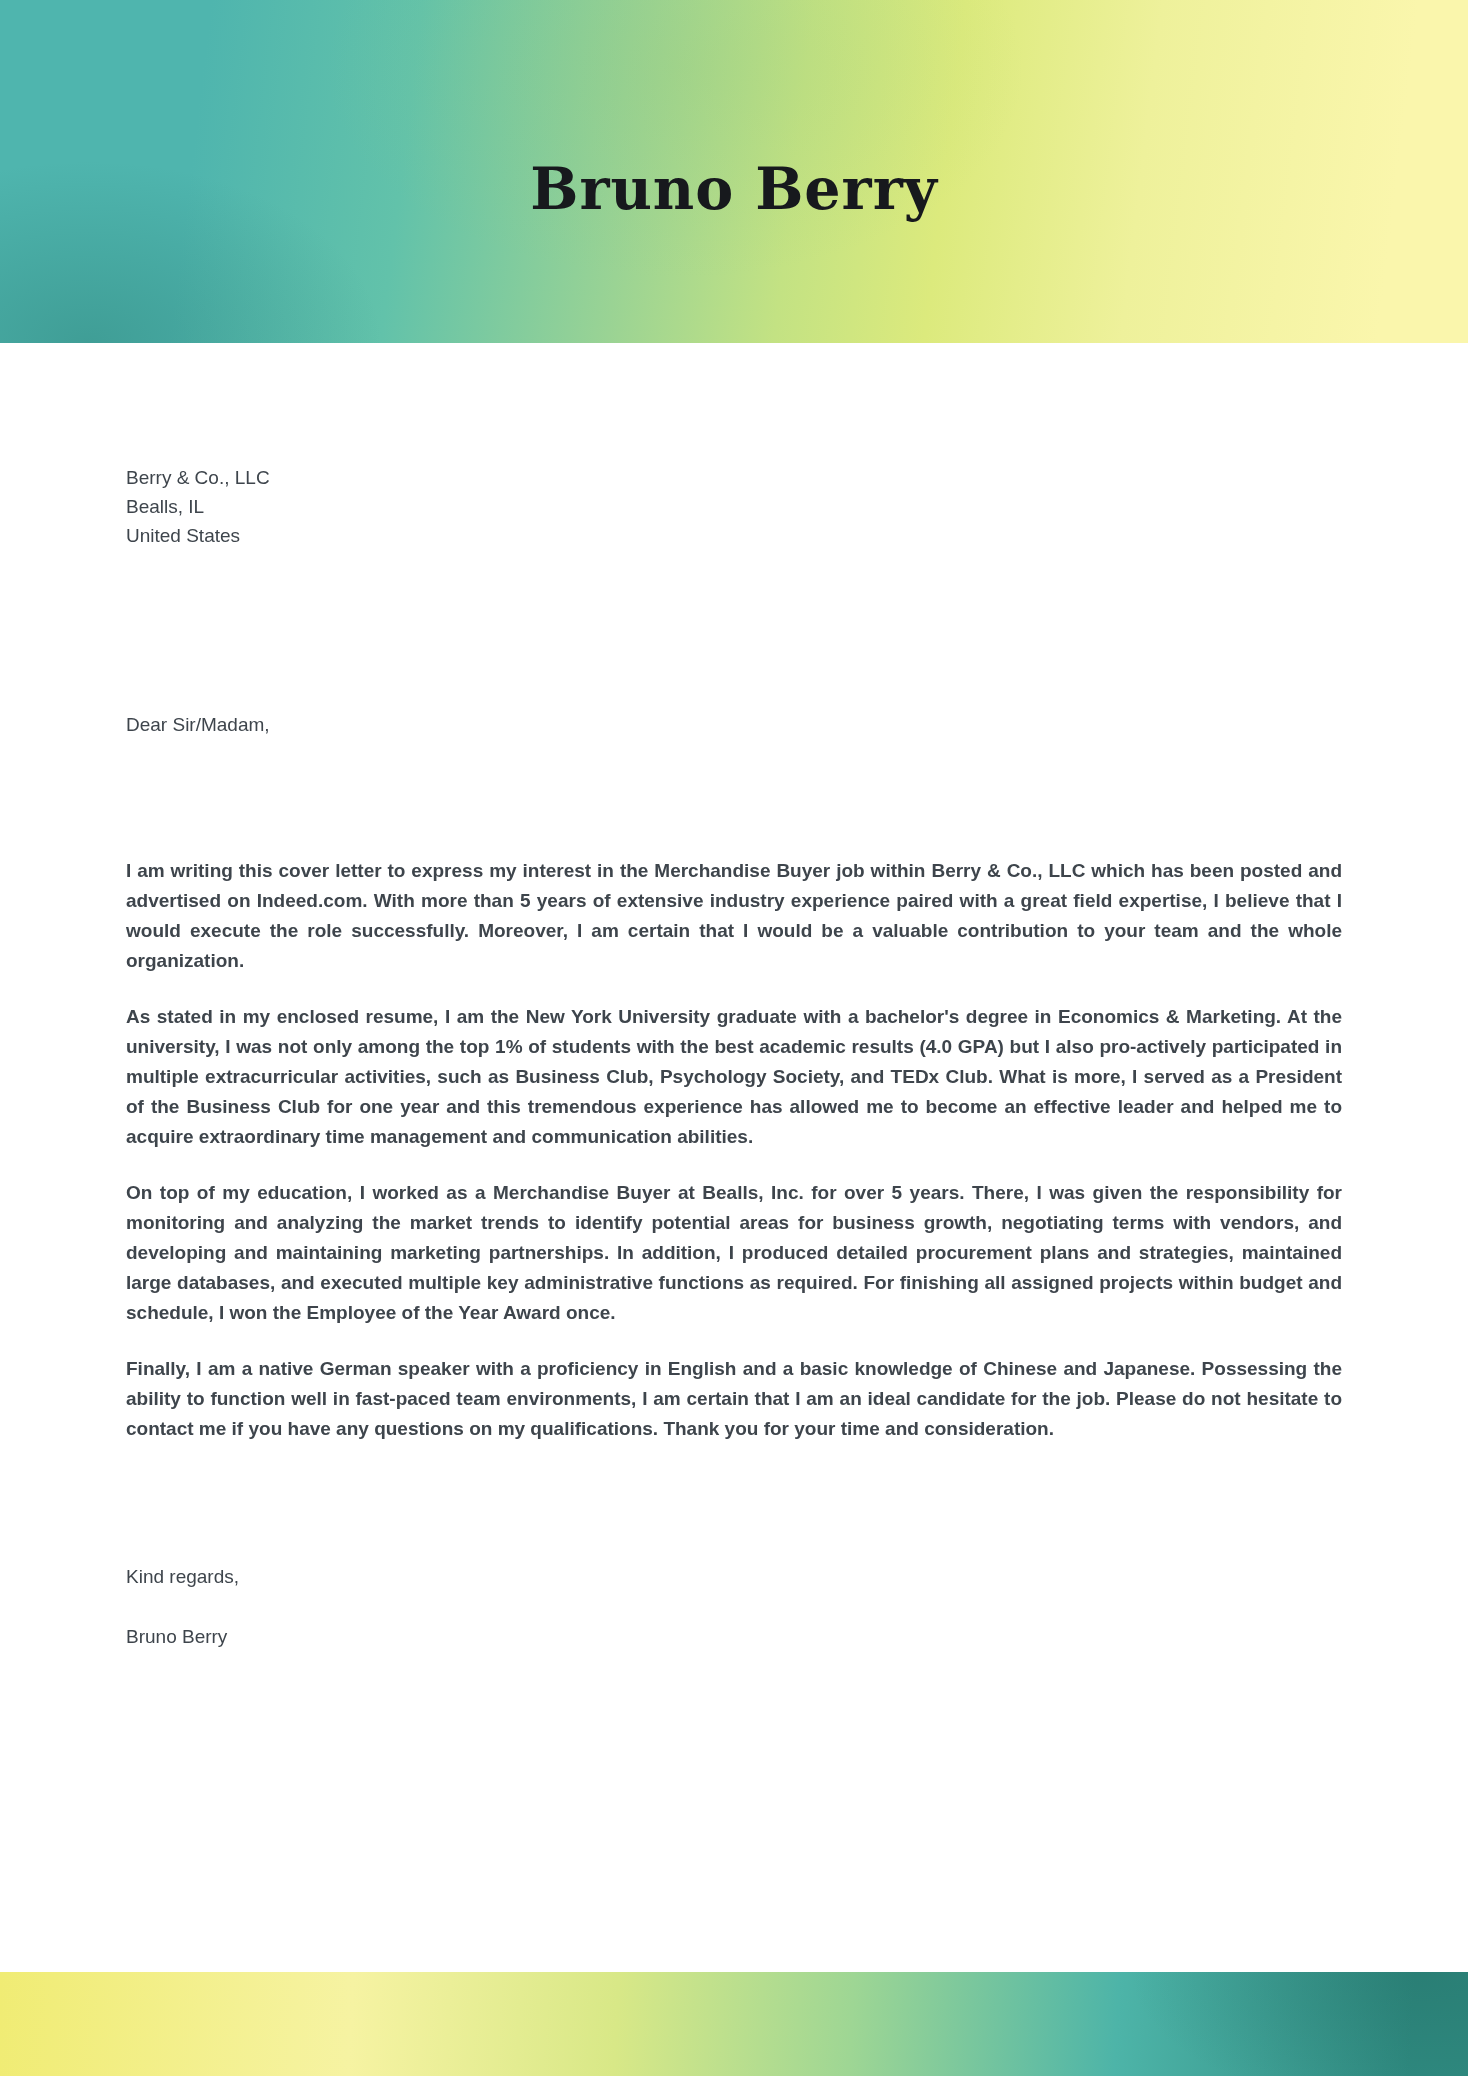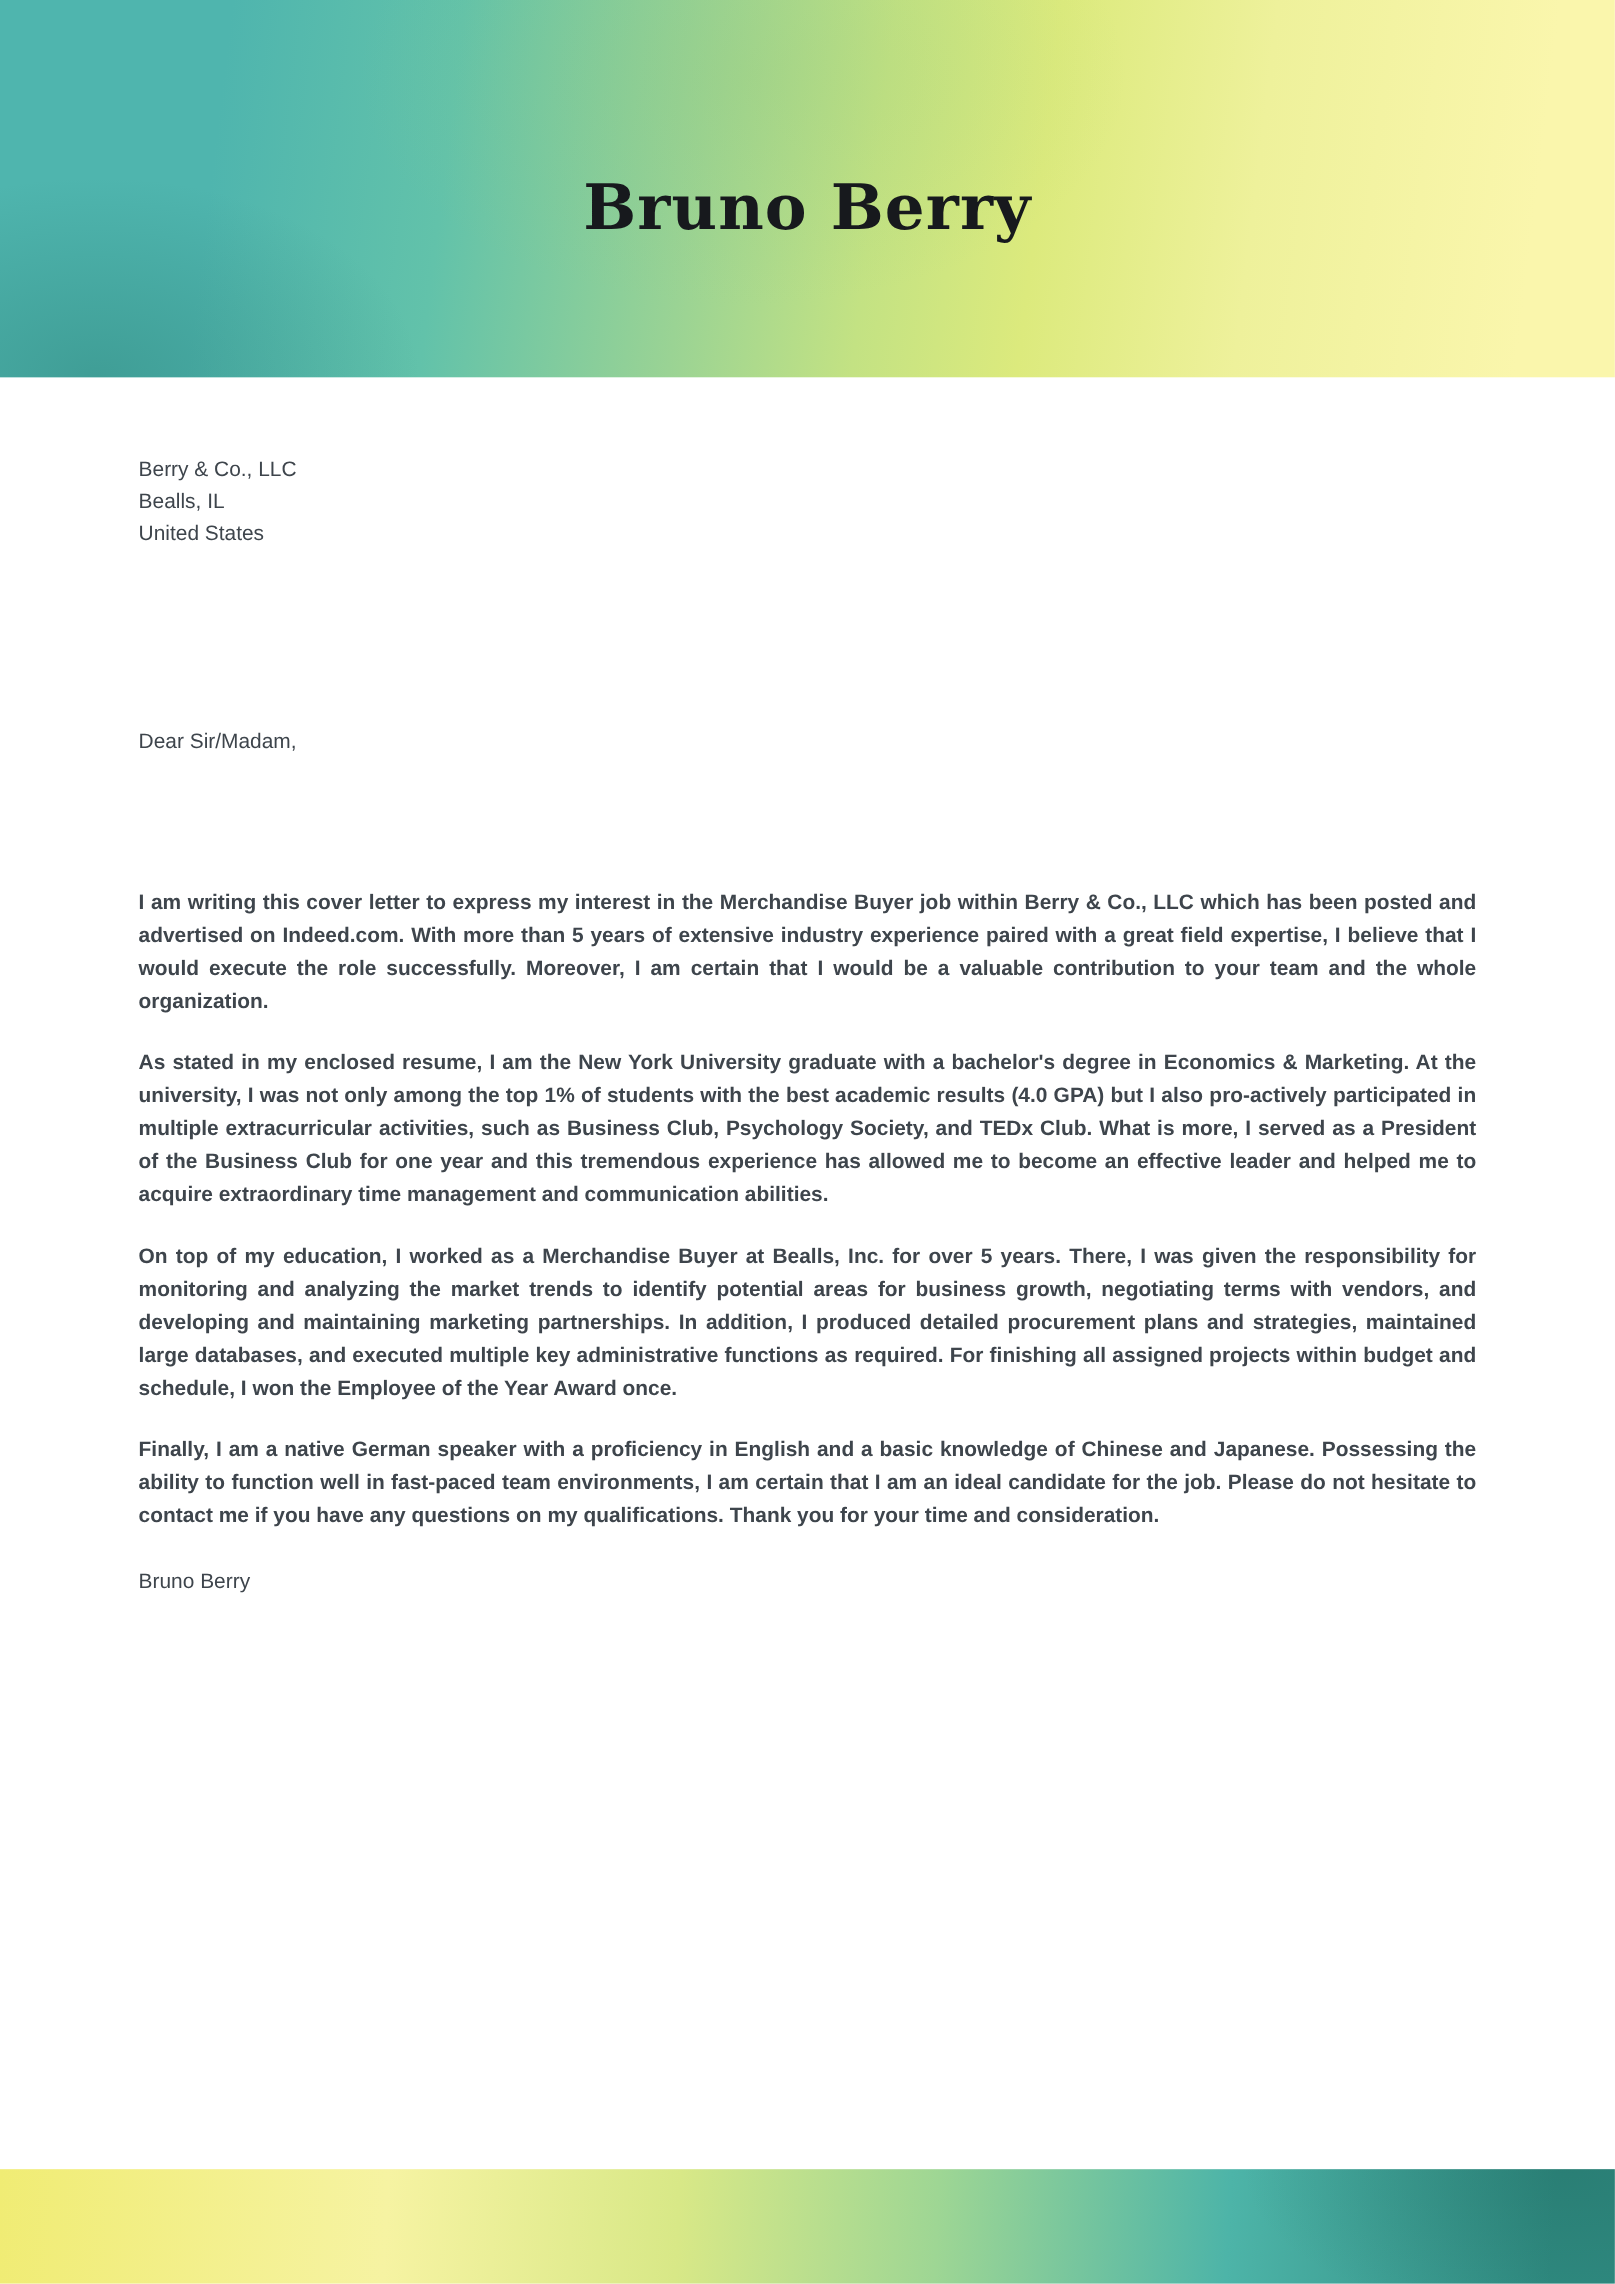--- a/index.html
+++ b/index.html
@@ -47,21 +47,21 @@
     letter-spacing: 1px;
     color: var(--name-color, #17191d);
   }
   
   .content {
     padding: 0 126px;
     color: var(--text-color, #3e454c);
     font-size: 19px;
   }
   .info-row {
-    margin-top: 70px;
+    margin-top: 120px;
     display: flex;
     justify-content: space-between;
     line-height: 29px;
   }
   .contact { text-align: right; }
   .meta { margin-top: 84px; }
   .date { font-size: 16px; line-height: 22px; }
   .subject { font-size: 19px; line-height: 30px; }
   .salutation { margin-top: 160px; line-height: 30px; }
   .para {
@@ -114,20 +114,21 @@
     <p class="salutation">Dear Sir/Madam,</p>
 
     <p class="para first">I am writing this cover letter to express my interest in the Merchandise Buyer job within Berry &amp; Co., LLC which has been posted and advertised on Indeed.com. With more than 5 years of extensive industry experience paired with a great field expertise, I believe that I would execute the role successfully. Moreover, I am certain that I would be a valuable contribution to your team and the whole organization.</p>
 
     <p class="para">As stated in my enclosed resume, I am the New York University graduate with a bachelor's degree in Economics &amp; Marketing. At the university, I was not only among the top 1% of students with the best academic results (4.0 GPA) but I also pro-actively participated in multiple extracurricular activities, such as Business Club, Psychology Society, and TEDx Club. What is more, I served as a President of the Business Club for one year and this tremendous experience has allowed me to become an effective leader and helped me to acquire extraordinary time management and communication abilities.</p>
 
     <p class="para">On top of my education, I worked as a Merchandise Buyer at Bealls, Inc. for over 5 years. There, I was given the responsibility for monitoring and analyzing the market trends to identify potential areas for business growth, negotiating terms with vendors, and developing and maintaining marketing partnerships. In addition, I produced detailed procurement plans and strategies, maintained large databases, and executed multiple key administrative functions as required. For finishing all assigned projects within budget and schedule, I won the Employee of the Year Award once.</p>
 
     <p class="para">Finally, I am a native German speaker with a proficiency in English and a basic knowledge of Chinese and Japanese. Possessing the ability to function well in fast-paced team environments, I am certain that I am an ideal candidate for the job. Please do not hesitate to contact me if you have any questions on my qualifications. Thank you for your time and consideration.</p>
 
+    <p class="closing">Kind regards,</p>
 
     <p class="signature">Bruno Berry</p>
 
   </main>
 
   <footer class="footer"></footer>
 
 </div>
 
 </body></html>

